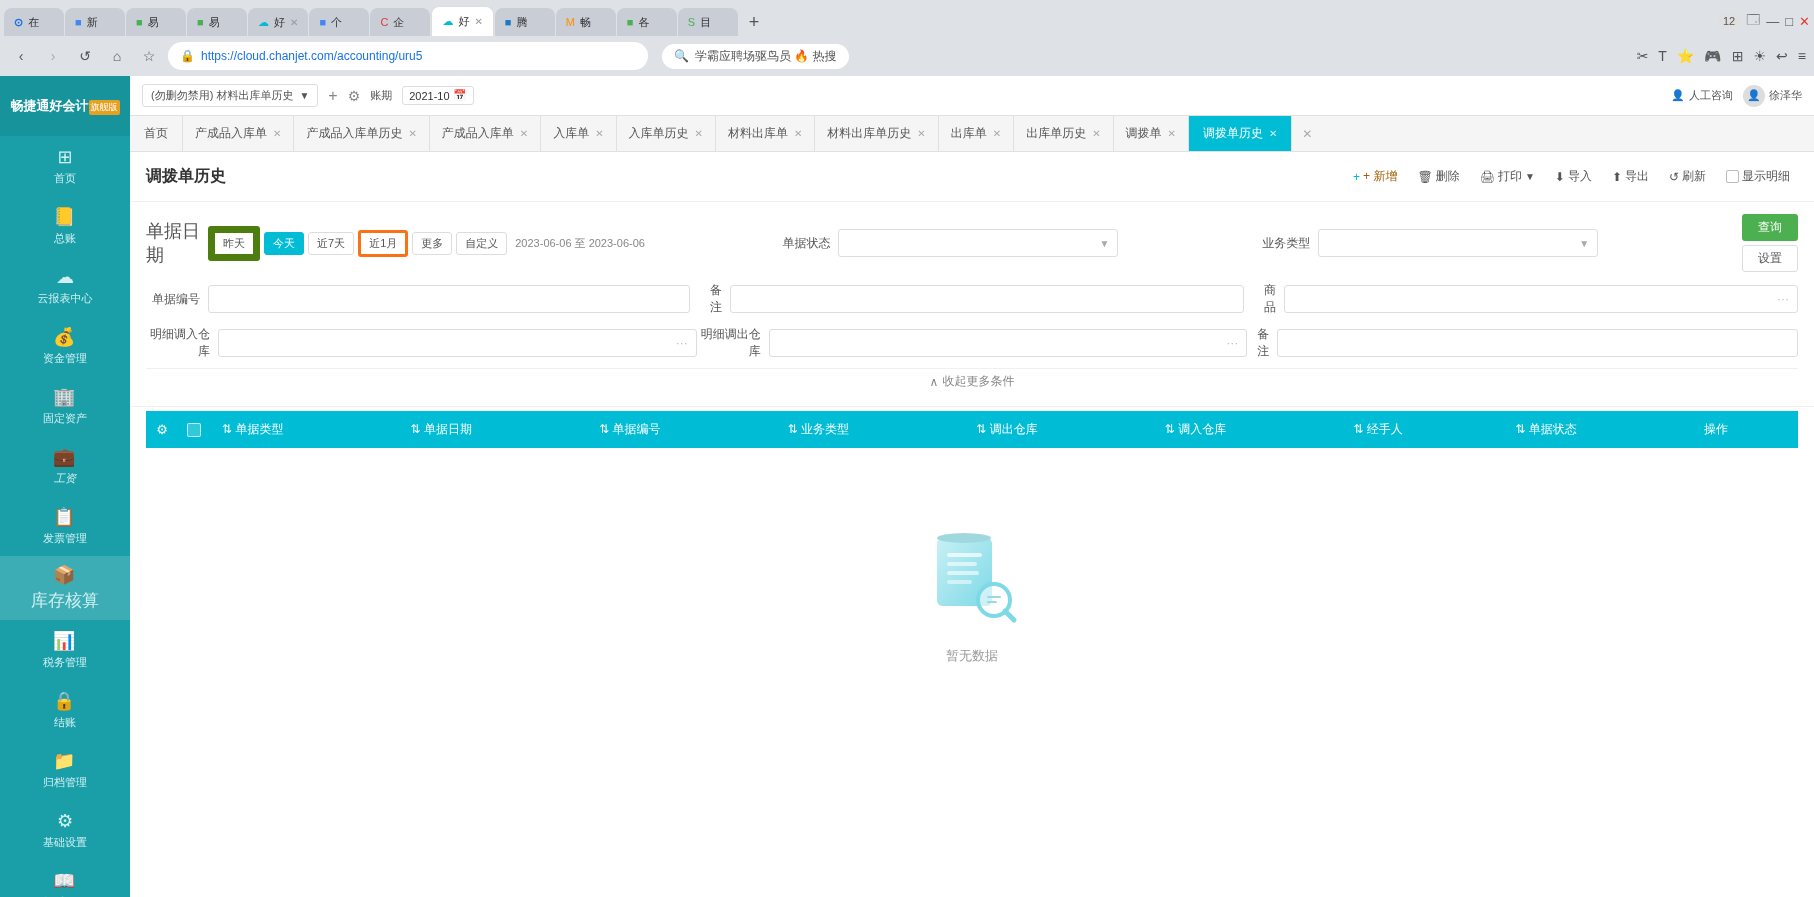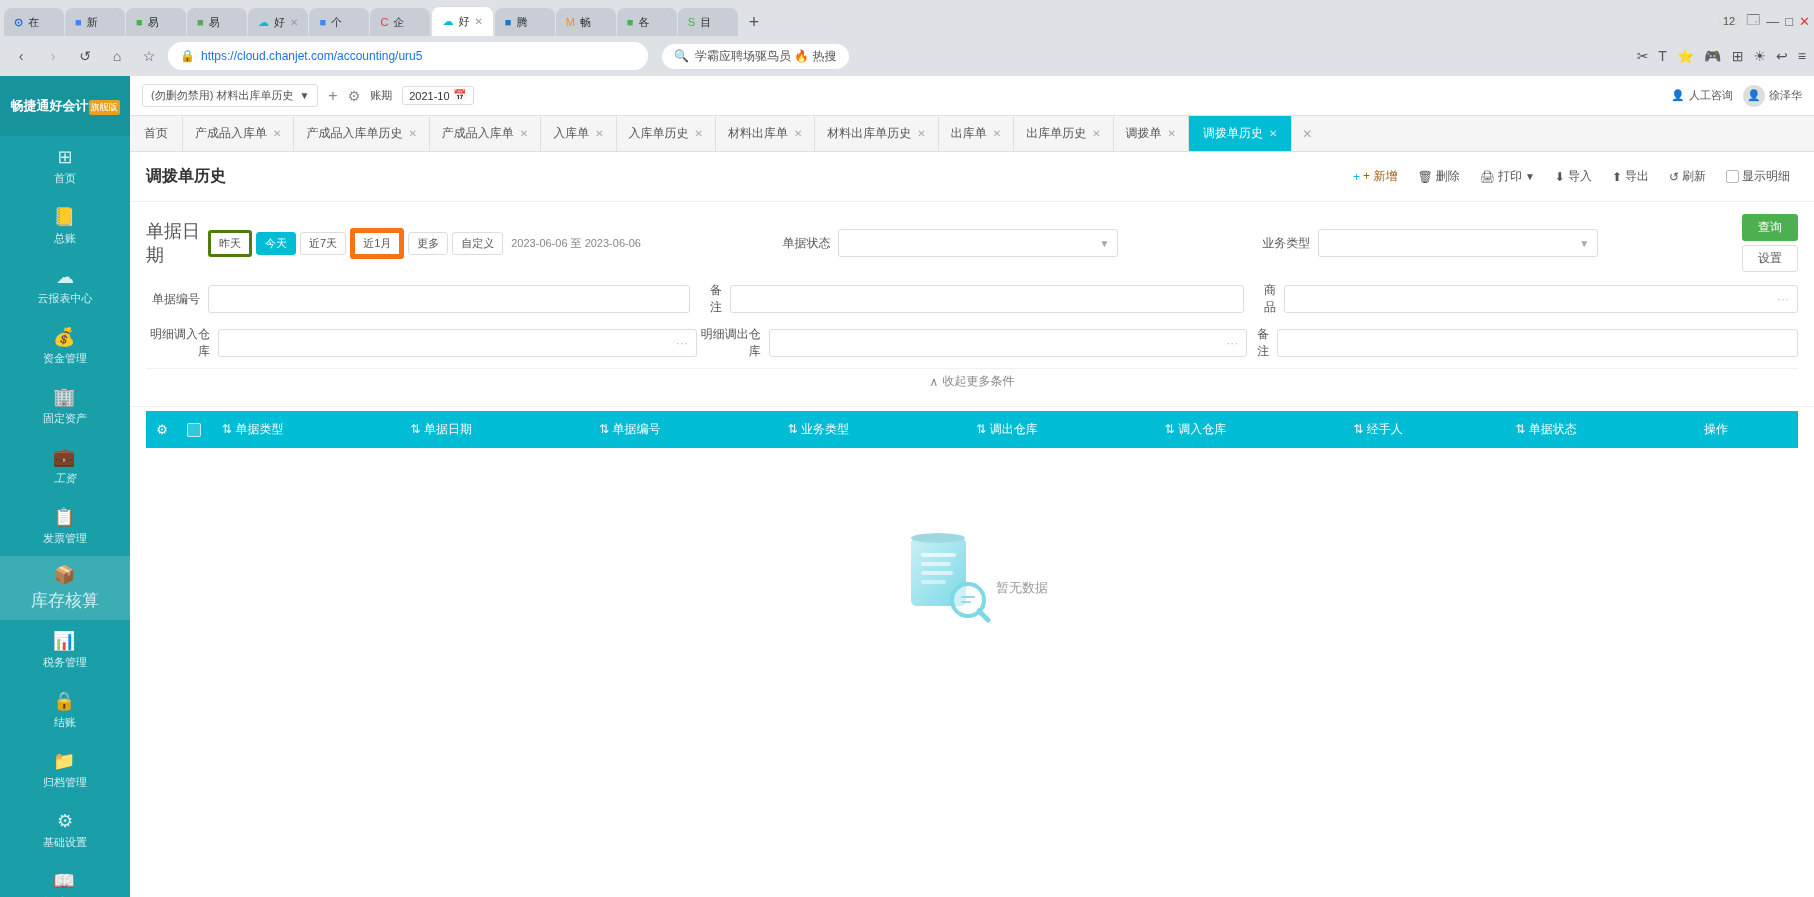--- a/index.html
+++ b/index.html
@@ -284,24 +284,24 @@
           </div>
         </div>
       </div>
 
       <div style="padding:12px 16px; border-bottom:1px solid #f0f0f0;">
 
         <div style="display:flex; align-items:center; margin-bottom:10px; gap:10px;">
           <div style="display:flex; align-items:center; flex:2;">
             <span style="width:62px; color:#555; font-size:18px; text-align:left; padding-right:8px; flex-shrink:0;">单据日期</span>
             <div style="display:flex; align-items:center; gap:4px; flex-wrap:wrap;">
-              <button style="padding:3px 8px; border:3px solid #4d7c0f; border-radius:3px; cursor:pointer; font-size:11px; color:#555; background:#fff;">昨天</button>
+              <button style="padding:3px 8px; border:7px solid #4d7c0f; border-radius:3px; cursor:pointer; font-size:11px; color:#555; background:#fff;">昨天</button>
               <button style="padding:3px 8px; border:1px solid #00bcd4; border-radius:3px; cursor:pointer; font-size:11px; color:#fff; background:#00bcd4;">今天</button>
               <button style="padding:3px 8px; border:1px solid #ddd; border-radius:3px; cursor:pointer; font-size:11px; color:#555; background:#fff;">近7天</button>
-              <button style="padding:3px 8px; border:5px solid #f97316; border-radius:3px; cursor:pointer; font-size:11px; color:#555; background:#fff;">近1月</button>
+              <button style="padding:3px 8px; border:3px solid #f97316; border-radius:3px; cursor:pointer; font-size:11px; color:#555; background:#fff;">近1月</button>
               <button style="padding:3px 8px; border:1px solid #ddd; border-radius:3px; cursor:pointer; font-size:11px; color:#555; background:#fff;">更多</button>
               <button style="padding:3px 8px; border:1px solid #ddd; border-radius:3px; cursor:pointer; font-size:11px; color:#555; background:#fff;">自定义</button>
               <span style="font-size:11px; color:#888; margin-left:4px;">2023-06-06 至 2023-06-06</span>
             </div>
           </div>
           <div style="display:flex; align-items:center; flex:1.5;">
             <span style="width:56px; color:#555; font-size:12px; text-align:right; padding-right:8px; flex-shrink:0;">单据状态</span>
             <div style="height:28px; border:1px solid #ddd; border-radius:3px; padding:0 8px; font-size:12px; flex:1; display:flex; align-items:center; justify-content:space-between; cursor:pointer; background:#fff; max-width:280px;">
               <span style="color:#aaa;"></span>
               <span style="color:#aaa; font-size:10px;">▼</span>
@@ -394,21 +394,21 @@
               <th style="padding:10px 12px; text-align:left; font-size:12px; font-weight:normal; cursor:pointer; white-space:nowrap;">
                 <span>⇅ 单据状态</span>
               </th>
               <th style="padding:10px 12px; text-align:left; font-size:12px; font-weight:normal; white-space:nowrap;">操作</th>
             </tr>
           </thead>
           <tbody>
           </tbody>
         </table>
 
-        <div style="display:flex; flex-direction:row; align-items:center; justify-content:center; padding:80px 0 40px 0;">
+        <div style="display:flex; flex-direction:column; align-items:center; justify-content:center; padding:80px 0 40px 0;">
 
           <div style="margin-bottom:16px;">
             <svg width="100" height="100" viewBox="0 0 100 100" xmlns="http://www.w3.org/2000/svg">
 
               <rect x="15" y="10" width="55" height="68" rx="6" fill="#b2eaf0"></rect>
               <rect x="15" y="10" width="55" height="68" rx="6" fill="url(#scrollGrad)"></rect>
               <defs>
                 <linearGradient id="scrollGrad" x1="0" y1="0" x2="1" y2="1">
                   <stop offset="0%" stop-color="#c8f0f5"></stop>
                   <stop offset="100%" stop-color="#7dd9e6"></stop>

